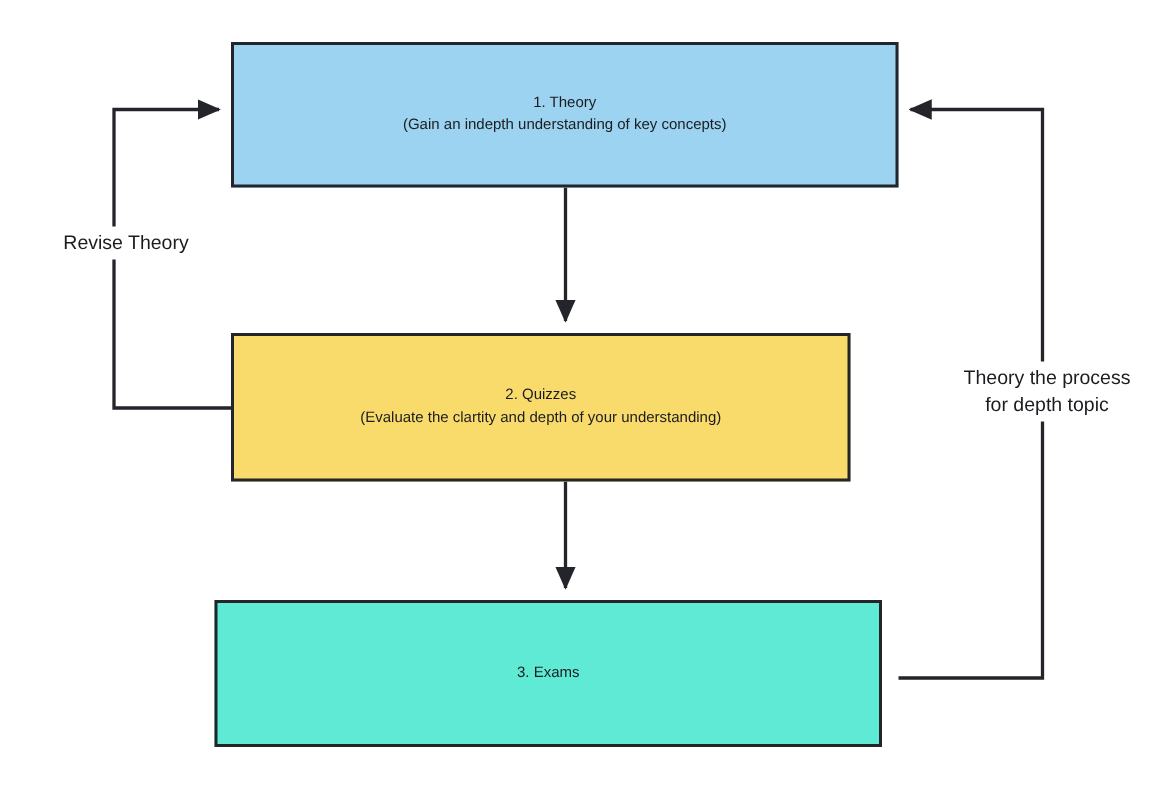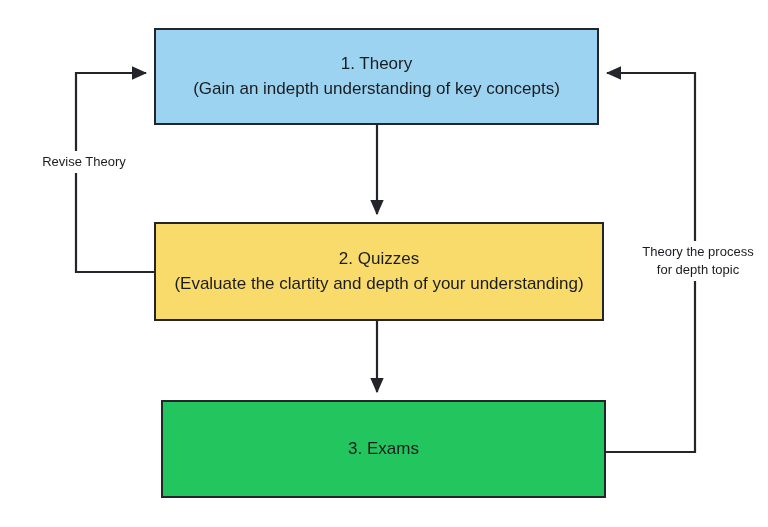--- a/index.html
+++ b/index.html
@@ -28,50 +28,50 @@
   .node {
     position: absolute;
     box-sizing: border-box;
     border: 2px solid #23252b;
     display: flex;
     flex-direction: column;
     align-items: center;
     justify-content: center;
     text-align: center;
     color: #1b1c20;
-    font-size: 17px;
+    font-size: 10px;
     line-height: 1.42;
     z-index: 3;
   }
   .node .node-title {
     white-space: nowrap;
   }
   .node .node-sub {
     white-space: nowrap;
   }
   #node-theory {
     left: 154px;
     top: 28px;
     width: 445px;
     height: 97px;
     background: #9BD3F1;
   }
   #node-quizzes {
     left: 154px;
     top: 222px;
-    width: 450px;
+    width: 413px;
     height: 99px;
     background: #F9DB6B;
   }
   #node-exams {
-    left: 161px;
+    left: 143px;
     top: 400px;
     width: 445px;
     height: 98px;
-    background: #22c55e;
+    background: #5eead4;
   }
   .edge-label {
     position: absolute;
     text-align: center;
     color: #1b1c20;
     font-size: 13px;
     line-height: 1.38;
     background: #ffffff;
     padding: 2px 4px;
     white-space: nowrap;

